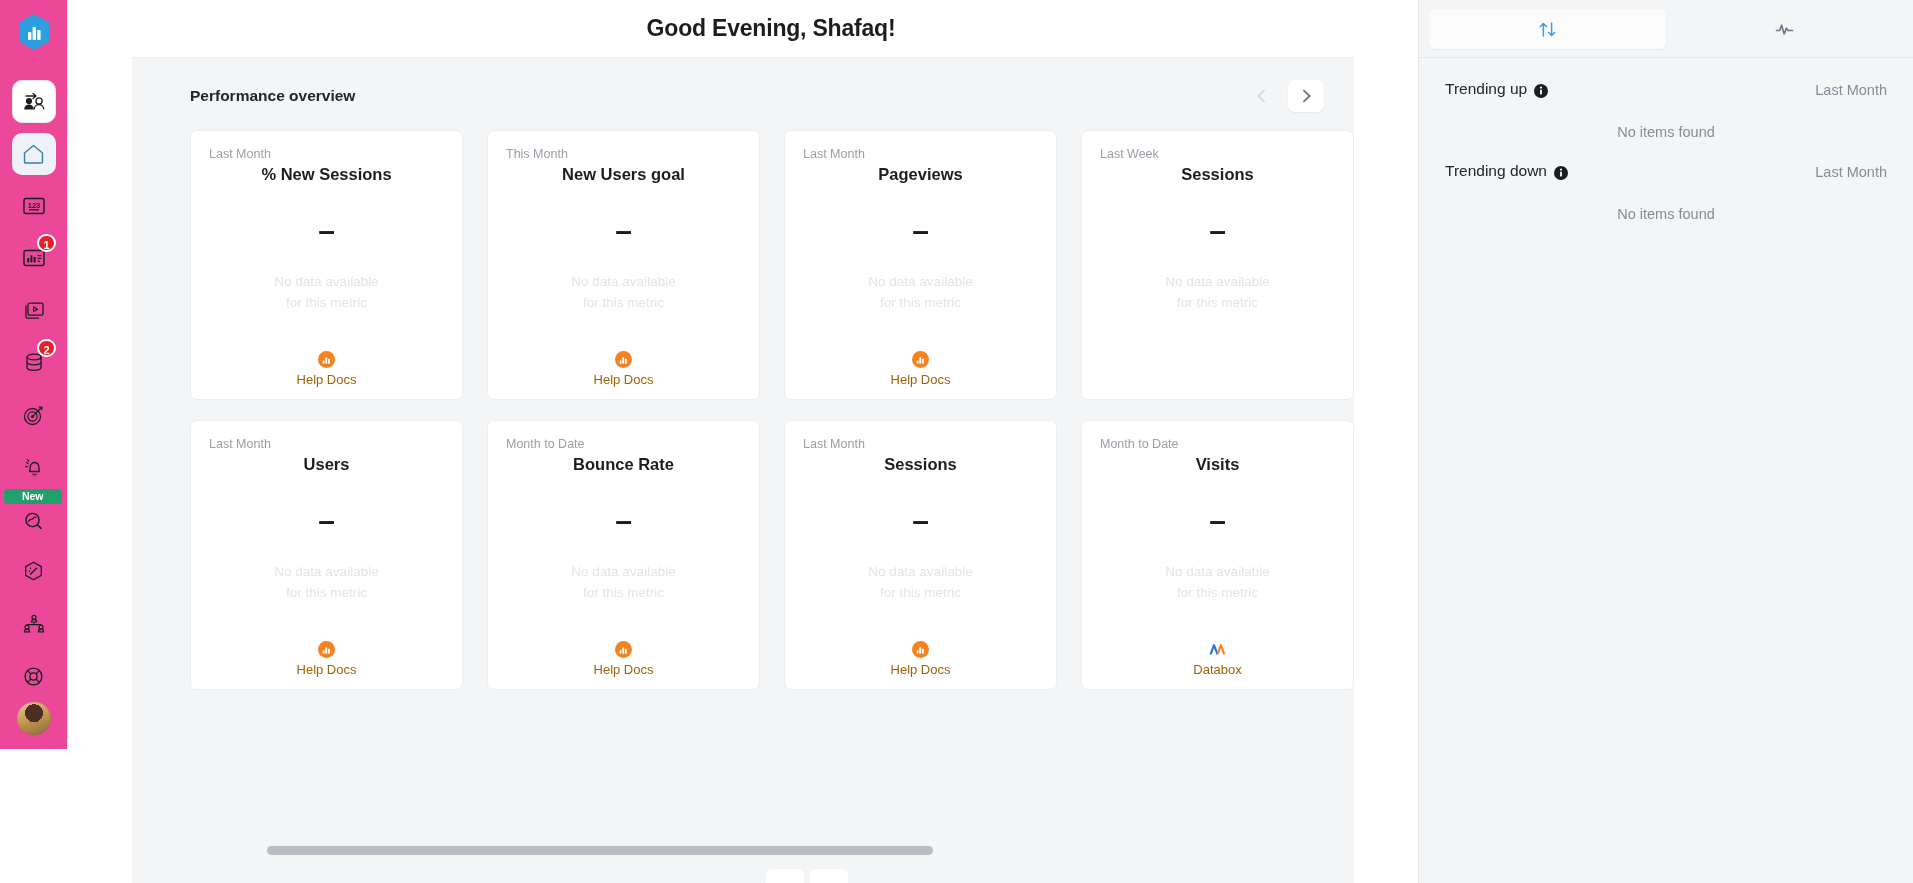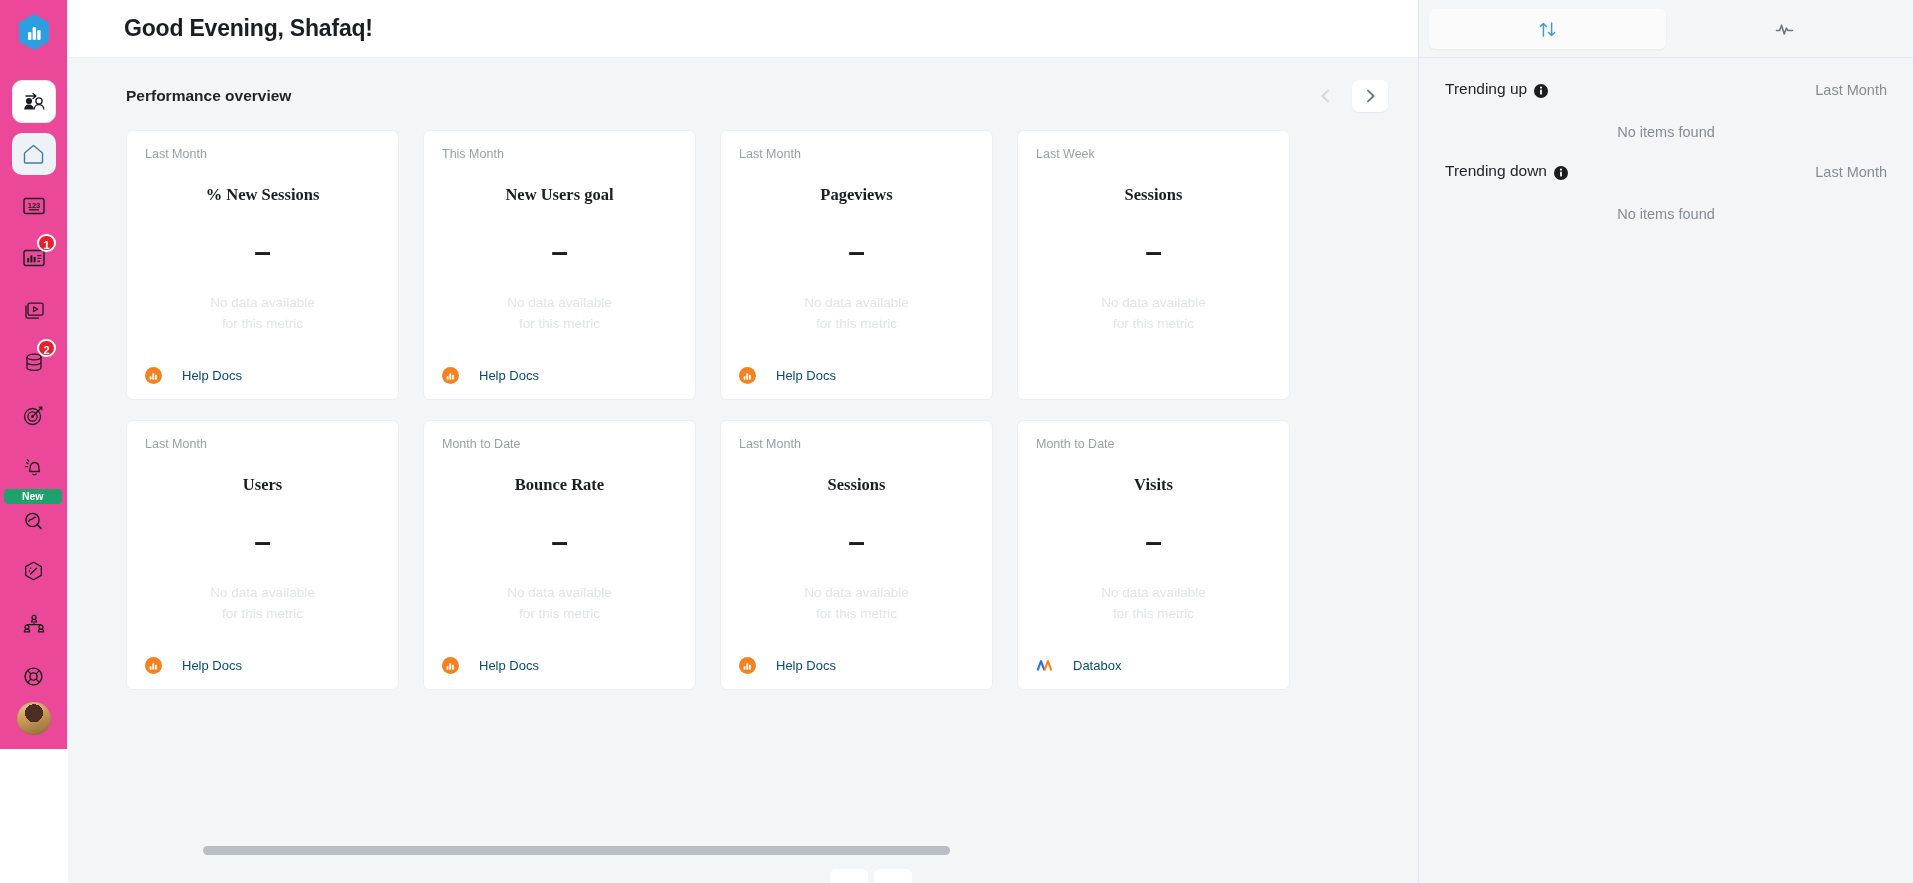--- a/index.html
+++ b/index.html
@@ -49,21 +49,21 @@
     width: 34px; height: 34px; border-radius: 50%; margin-bottom: 14px;
     background:
       radial-gradient(circle at 50% 34%, #4a2f22 0 9px, transparent 9px),
       radial-gradient(circle at 50% 30%, #d8a583 0 6px, transparent 6px),
       linear-gradient(160deg, #e7cba0 0%, #c99a52 45%, #8a6a3a 100%);
     background-color: #d9b98d; overflow: hidden; cursor: pointer;
     box-shadow: inset 0 0 0 1px rgba(0,0,0,.07);
   }
 
   
-  .center { flex: 1 1 auto; display: flex; flex-direction: column; min-width: 0; }
+  .center { flex: 1 1 auto; display: flex; flex-direction: column; min-width: 0; align-items: center; }
   .topbar {
     height: 57px; background: #fff; display: flex; align-items: center;
     padding: 0 0 0 56px; flex: 0 0 57px; border-bottom: 1px solid #fff;
   }
   .greeting { font-size: 23px; font-weight: 700; color: #1b1d21; letter-spacing: -0.2px; }
   .topbar-right { margin-left: auto; padding-right: 30px; }
   .company-pill {
     display: flex; align-items: center; gap: 9px;
     height: 38px; padding: 0 14px; border: 1px solid #e3e6ea;
     border-radius: 19px; background: #fff; cursor: pointer;
@@ -91,34 +91,33 @@
   .cards-vp { padding: 18px 0 0 58px; overflow: hidden; }
   .cards-row { display: flex; gap: 24px; margin-bottom: 20px; }
   .card {
     flex: 0 0 273px; height: 270px; background: #fff; border: 1px solid #edeef0;
     border-radius: 7px; display: flex; flex-direction: column;
     padding: 16px 18px 0 18px; position: relative;
   }
   .card-date { font-size: 12.5px; color: #9aa0a8; }
   .card-title {
     text-align: center; font-size: 16.5px; font-weight: 700; color: #1b1d21;
-    margin-top: 24px;
-    font-family: Liberation Serif, serif;
+    margin-top: 4px;
   }
   .card-value {
     flex: 0 0 auto; margin-top: 32px; text-align: center;
     font-size: 30px; font-weight: 800; color: #1b1d21; line-height: 1;
   }
   .card-empty {
     margin-top: 26px; text-align: center; font-size: 13.5px;
     color: #e2e4e7; line-height: 1.55;
   }
   .card-foot {
-    margin-top: auto; display: flex; align-items: center; gap: 20px;
-    height: 48px; font-size: 13px; color: #0c4a6e; cursor: pointer;
+    margin-top: auto; display: flex; align-items: center; gap: 4px;
+    height: 48px; font-size: 13px; color: #a16207; cursor: pointer; flex-direction: column;
   }
   .src-ico { width: 17px; height: 17px; flex: 0 0 17px; }
 
   .hscroll-track {
     position: absolute; left: 135px; right: 30px; bottom: 28px; height: 9px;
   }
   .hscroll-thumb {
     height: 9px; width: 63%; border-radius: 5px; background: #b9bec5; cursor: pointer;
   }
 

